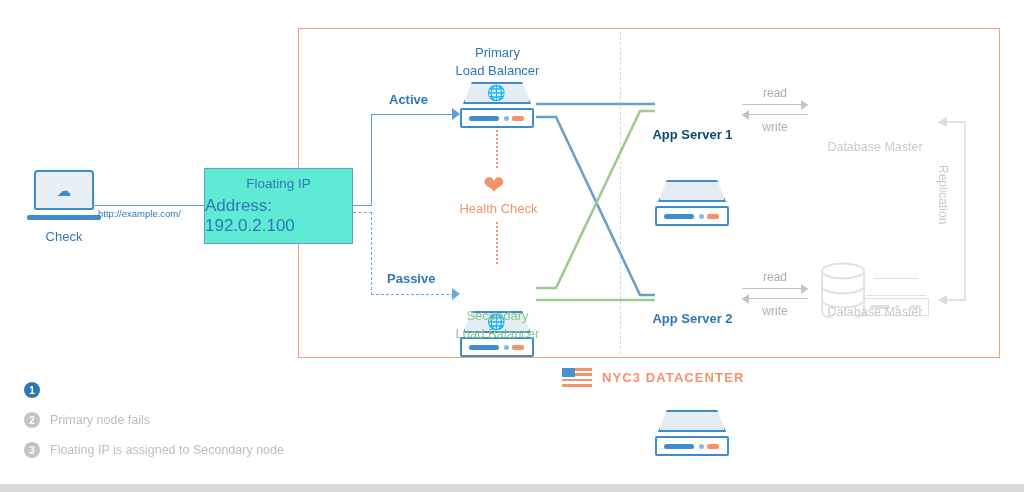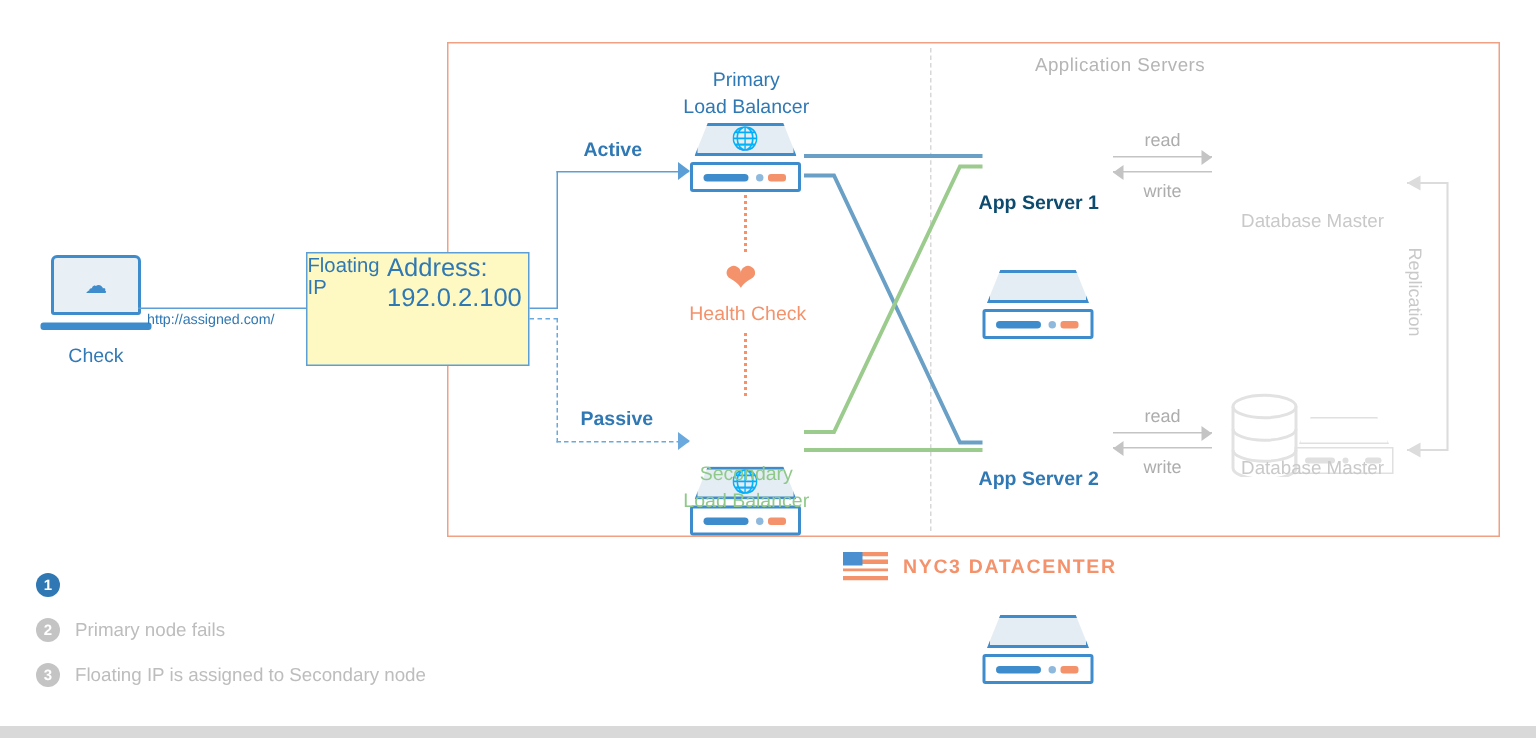--- a/index.html
+++ b/index.html
@@ -64,24 +64,24 @@
   }
   #user-label {
     margin-top: 9px; font-size: 13px; color: #3279b5;
   }
 
   
   #floating-ip-box {
     left: 204px; top: 168px;
     width: 149px; height: 76px;
     border: 1.6px solid #5c9fd6;
-    background: #fef9c3;
+    background: #5eead4;
     box-sizing: border-box;
-    display: flex; flex-direction: row;
-    justify-content: center;
+    display: flex; flex-direction: column;
+    align-items: center; justify-content: center;
     gap: 5px;
   }
   #floating-ip-box .l1 { font-size: 13.5px; color: #2f78b4; }
   #floating-ip-box .l2 { font-size: 17px; color: #2f78b4; }
 
   
   .hline { height: 0; border-top: 1.7px solid #5c9fd6; }
   .vline { width: 0;  border-left: 1.7px solid #5c9fd6; }
   .hline-dash { height: 0; border-top: 1.7px dashed #6aa9dd; }
   .vline-dash { width: 0;  border-left: 1.7px dashed #6aa9dd; }
@@ -311,33 +311,32 @@
   
   #bottom-bar { left: 0; top: 484px; width: 1024px; height: 8px; background: #d9d9d9; }
 </style>
 </head>
 <body>
 
 <div id="stage">
 
   <div class="abs" id="dc-box"></div>
   <div class="abs" id="app-zone-divider"></div>
-  <div class="abs" id="app-servers-title">Application Servers</div>
 
   <div class="abs" id="user-block">
     <div class="laptop">
       <div class="screen"></div>
       <div class="cloud">☁</div>
       <div class="base"></div>
     </div>
     <div id="user-label">Check</div>
   </div>
 
   <div class="abs hline" id="user-wire"></div>
-  <div class="abs" id="url-label">http://assigned.com/</div>
+  <div class="abs" id="url-label">http://example.com/</div>
 
   <div class="abs" id="floating-ip-box">
     <div class="l1">Floating IP</div>
     <div class="l2">Address: 192.0.2.100</div>
   </div>
 
   <div class="abs hline" id="act-h1"></div>
   <div class="abs vline" id="act-v"></div>
   <div class="abs hline" id="act-h2"></div>
   <div class="abs" id="act-arrow"></div>

